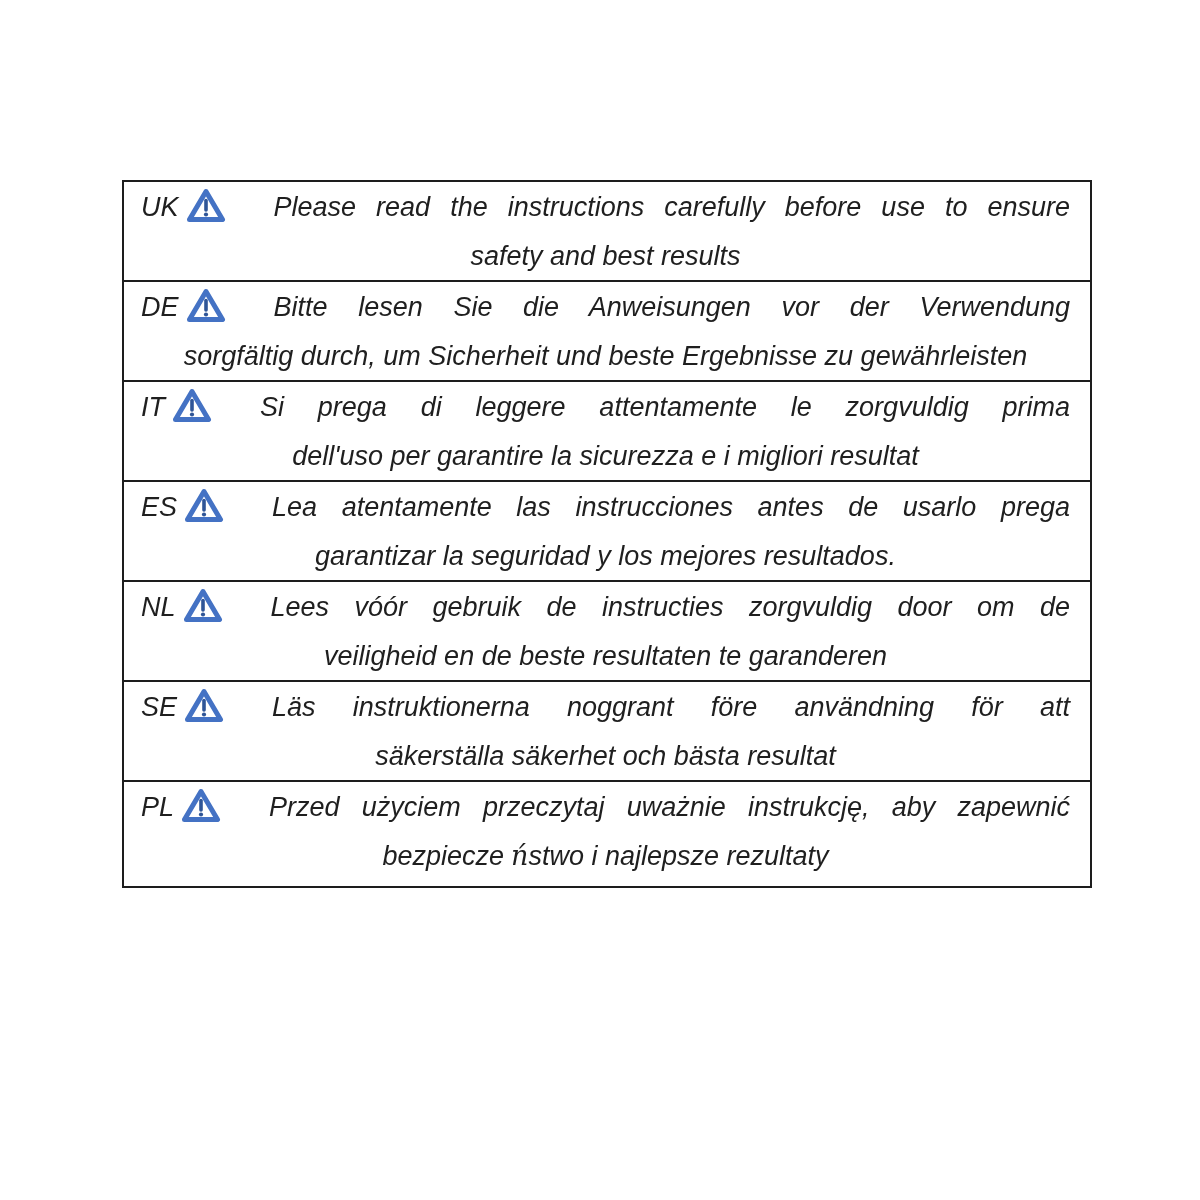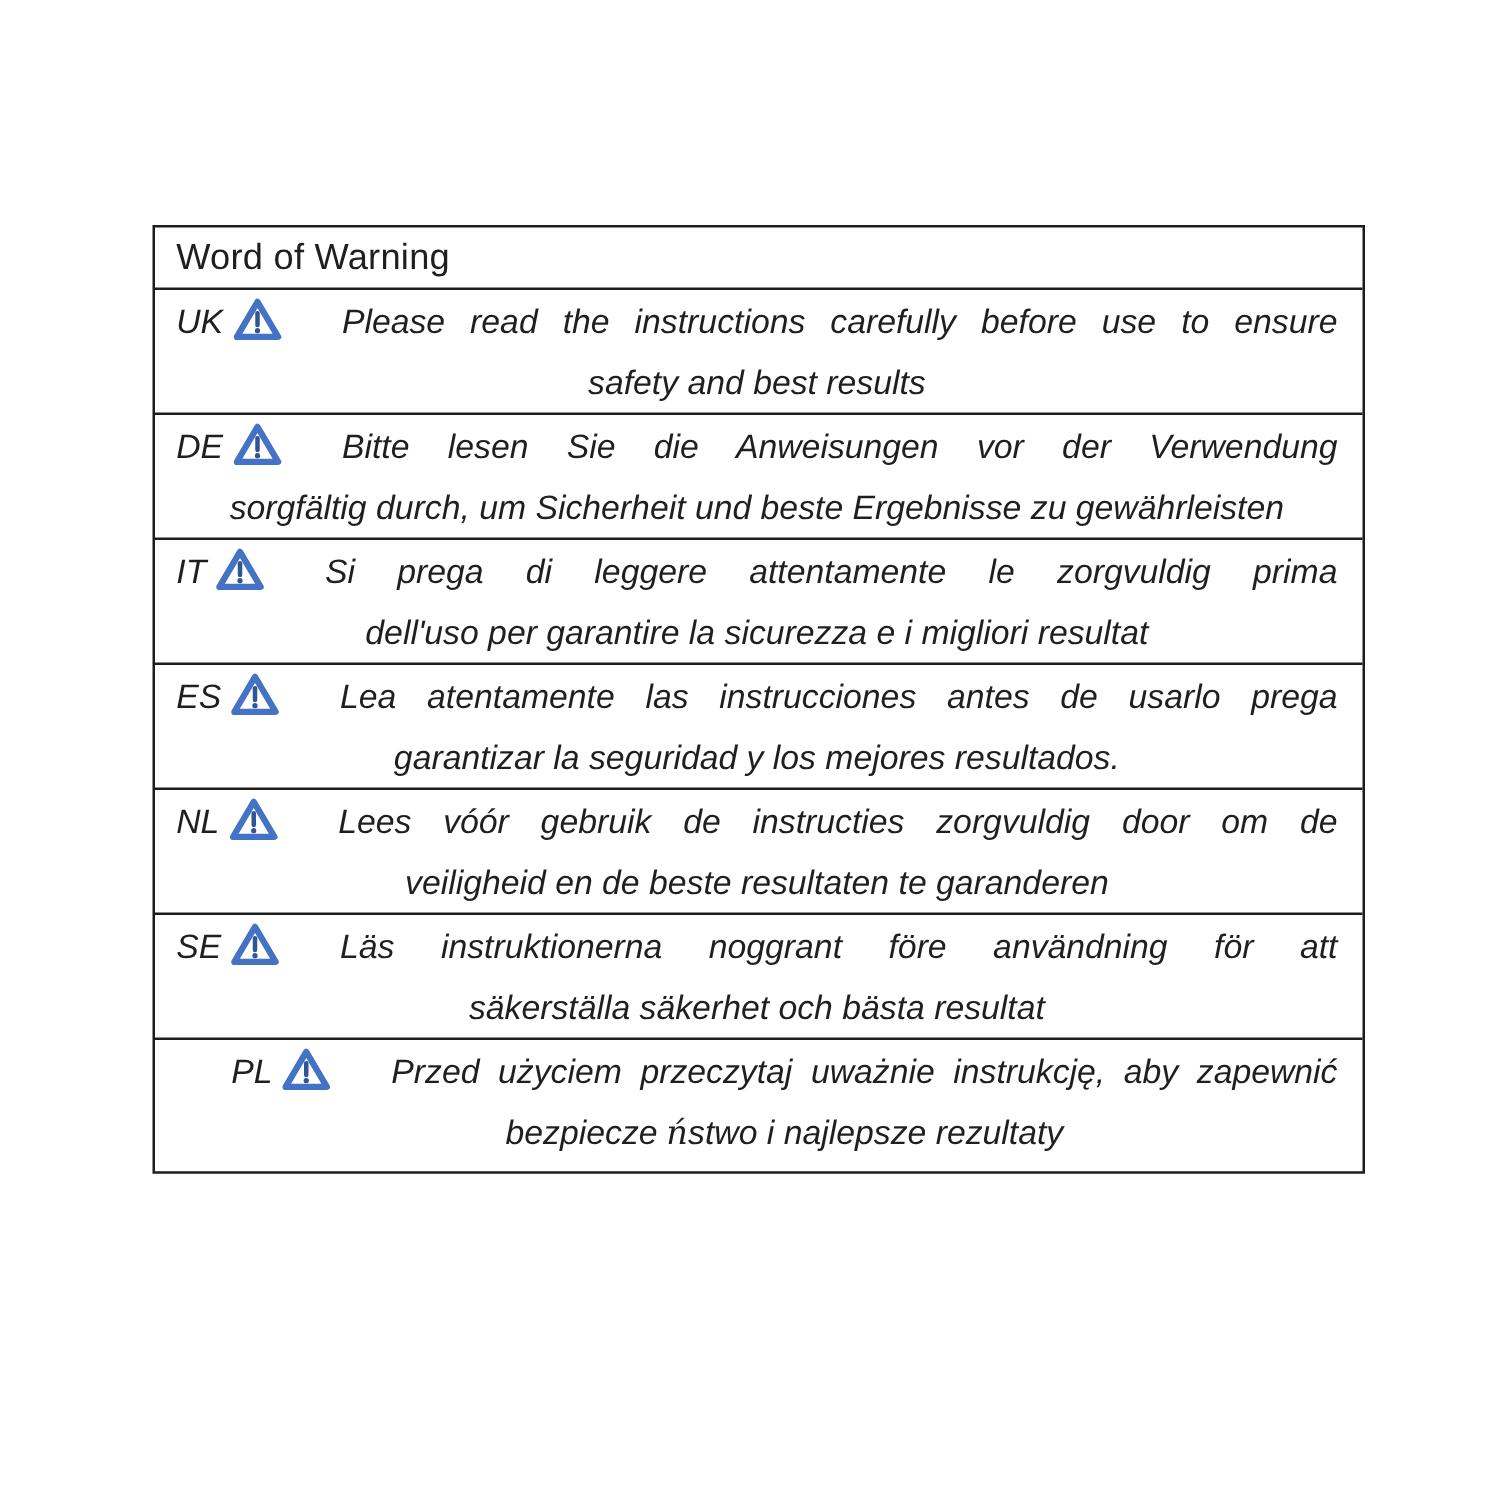--- a/index.html
+++ b/index.html
@@ -35,21 +35,21 @@
     letter-spacing: 0.2px;
     border-bottom: 2px solid var(--border);
     font-style: normal;
   }
   .trow {
     padding: 0 20px 0 17px;
     border-bottom: 2px solid var(--border);
     font-style: italic;
     font-size: 27px;
   }
-  .trow:last-child { border-bottom: none; padding-bottom: 6px; margin-left: 44px; }
+  .trow:last-child { border-bottom: none; padding-bottom: 6px; }
   .l1 {
     line-height: 50px;
     text-align: justify;
     text-align-last: justify;
   }
   .l2 {
     line-height: 48px;
     text-align: center;
   }
   .code { font-style: italic; }
@@ -71,21 +71,20 @@
     font-family: "DejaVu Serif", serif;
     margin-left: 7px;
   }
 </style>
 </head>
 <body>
 
 <div class="page">
   <div class="wtable">
 
-    <div class="thead">Word of Warning</div>
 
     <div class="trow">
       <div class="l1"><span class="code">UK</span><svg class="tri" width="40" height="35" viewBox="0 0 40 35">
             <path class="outline" d="M20 3.5 L36.5 31.5 L3.5 31.5 Z"></path>
             <line class="bar" x1="20" y1="12.5" x2="20" y2="22"></line>
             <circle class="dot" cx="20" cy="26.5" r="2.1"></circle>
           </svg><span class="tabgap"></span><span>Please read the instructions carefully before use to ensure</span></div>
       <div class="l2">safety and best results</div>
     </div>
 

